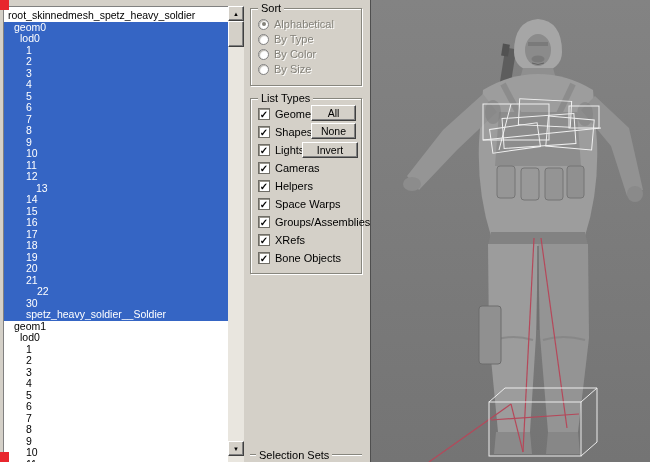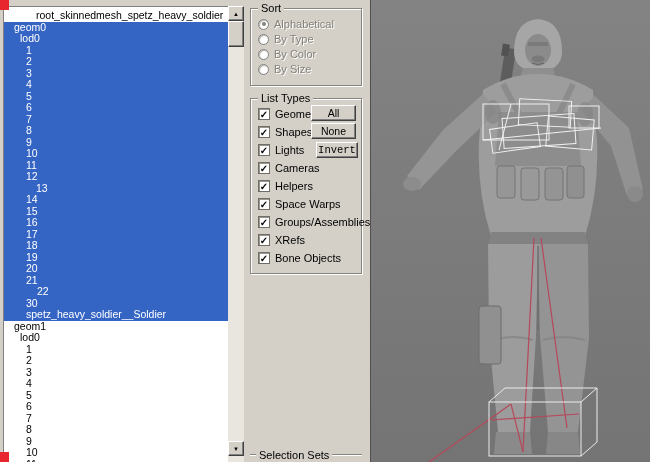--- a/index.html
+++ b/index.html
@@ -87,21 +87,21 @@
   .mini-btn {
     position: absolute; height: 16px; width: 45px;
     background: #d4d0c8;
     border: 1px solid; border-color: #fff #404040 #404040 #fff;
     box-shadow: inset -1px -1px 0 #808080;
     font-size: 10.5px; line-height: 14px; text-align: center; color: #000;
     cursor: default;
   }
   .btn-all    { top: 6px;  right: 5px; }
   .btn-none   { top: 24px; right: 5px; }
-  .btn-invert { top: 43px; right: 3px; width: 42px; font-family: Liberation Mono, monospace; }
+  .btn-invert { top: 43px; right: 3px; width: 56px; }
 
   .selsets {
     position: absolute; left: 5px; top: 447px; width: 112px; height: 15px;
     display: flex; align-items: center; gap: 3px;
     font-size: 11px; color: #000; overflow: hidden;
   }
   .selsets .line { height: 2px; border-top: 1px solid #87867e; border-bottom: 1px solid #fff; }
   .selsets .line.l1 { width: 6px; flex: 0 0 auto; }
   .selsets .line.l2 { flex: 1 1 auto; }
 
@@ -115,21 +115,21 @@
   .redsq.top { top: 0; }
   .redsq.bottom { top: 452px; }
 </style>
 </head>
 <body>
 
 <div class="screen">
 
   <div class="list-panel">
     <div class="listbox">
-        <div class="list-row" style="padding-left: 4px; margin-left: 28px;">root_skinnedmesh_spetz_heavy_soldier</div>
+        <div class="list-row" style="padding-left: 4px;">root_skinnedmesh_spetz_heavy_soldier</div>
         <div class="list-row selected" style="padding-left: 10px;">geom0</div>
         <div class="list-row selected" style="padding-left: 16px;">lod0</div>
         <div class="list-row selected" style="padding-left: 22px;">1</div>
         <div class="list-row selected" style="padding-left: 22px;">2</div>
         <div class="list-row selected" style="padding-left: 22px;">3</div>
         <div class="list-row selected" style="padding-left: 22px;">4</div>
         <div class="list-row selected" style="padding-left: 22px;">5</div>
         <div class="list-row selected" style="padding-left: 22px;">6</div>
         <div class="list-row selected" style="padding-left: 22px;">7</div>
         <div class="list-row selected" style="padding-left: 22px;">8</div>

